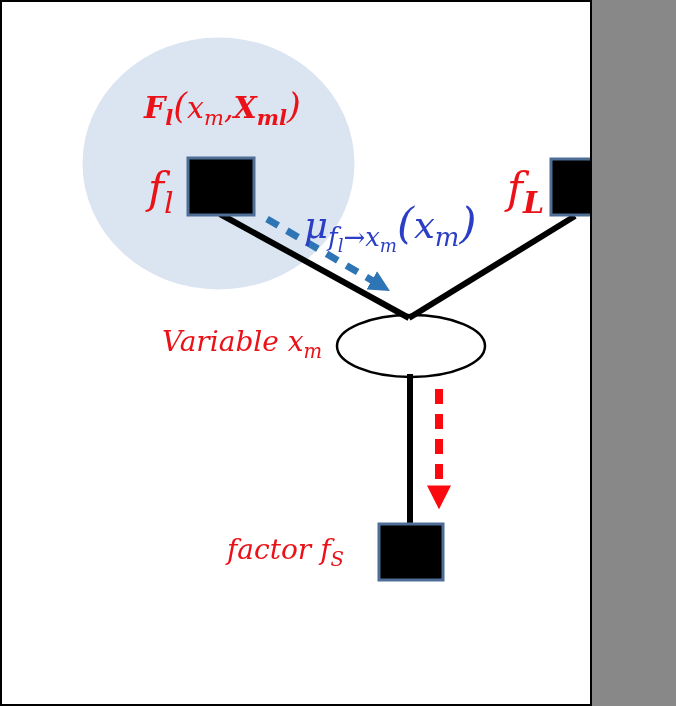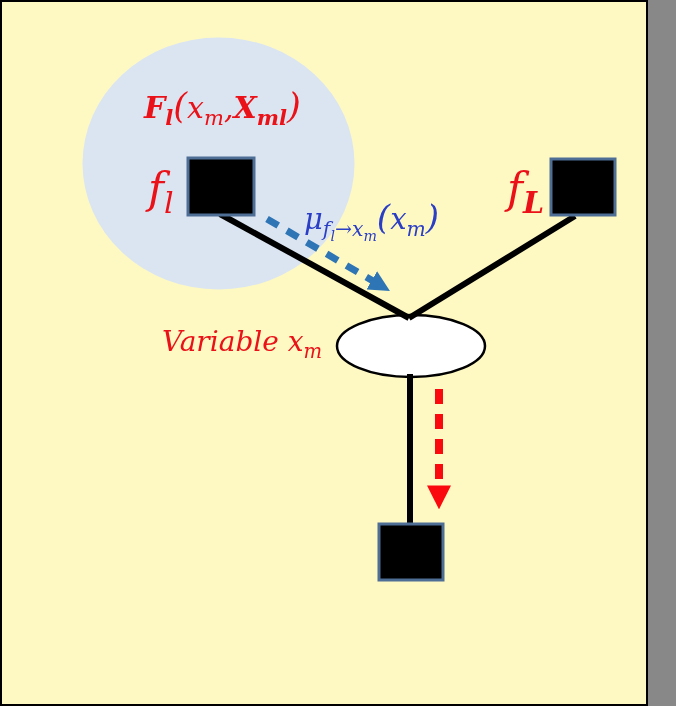--- a/index.html
+++ b/index.html
@@ -1,20 +1,20 @@
 <!DOCTYPE html>
 <html style="--cluster-fill: #dbe5f1; --node-fill: #000000; --node-border: #4f6e96; --variable-fill: #ffffff; --edge-color: #000000; --red-text: #ea1218; --red-arrow: #fa0a0f; --blue-text: #2b3ec6; --blue-arrow: #2e75b6;"><head>
 <meta charset="utf-8">
 <style>
   html,body { margin:0; padding:0; background:#888; }
   .canvas {
     position:relative;
-    width:648px; height:706px;
+    width:592px; height:706px;
     box-sizing:border-box;
-    background:#fef9c3;
+    background:#ffffff;
     border:2px solid #000000;
     overflow:hidden;
     font-family:"DejaVu Serif", serif;
   }
   svg.fig { position:absolute; left:0; top:0; }
 
   
   .cluster   { fill: var(--cluster-fill, #dbe5f1); }
   .edge      { stroke: var(--edge-color, #000000); stroke-width:6; fill:none; }
   .node      { fill: var(--node-fill, #000000); stroke: var(--node-border, #4f6e96); stroke-width:3; }
@@ -30,21 +30,21 @@
   .blue  { color: var(--blue-text, #2b3ec6); }
   .b     { font-weight:bold; }
   .label sub { font-size:.7em; line-height:0; }
   .title      { font-size:30px; left:142px; top:82px;  }
   .node-label { font-size:43px; }
   .lbl-fl     { left:146px; top:160px; }
   .lbl-fL     { left:505px; top:160px; }
   .caption    { font-size:28px; }
   .lbl-var    { left:160px; top:322px; }
   .lbl-fS     { left:225px; top:530px; }
-  .msg        { font-size:29px;font-style:italic; }
+  .msg        { font-size:37px;font-style:italic; }
   .lbl-bluemsg{ left:302px; top:194px; }
   .lbl-redmsg { left:456px; top:424px; }
   .paren      { font-size:1.18em; }
 </style>
 </head>
 <body>
 
 <div class="canvas">
 
   <svg class="fig" width="676" height="706" viewBox="0 0 676 706">
@@ -82,19 +82,22 @@
   </div>
 
   <div class="label red node-label lbl-fL">
     <span>f</span><sub class="b">L</sub>
   </div>
 
   <div class="label red caption lbl-var">
     <span>Variable x</span><sub>m</sub>
   </div>
 
+  <div class="label red caption lbl-fS">
+    <span>factor f</span><sub>S</sub>
+  </div>
 
   <div class="label blue msg lbl-bluemsg">
     <span>μ</span><sub><span>f</span><sub>l</sub><span>→</span><span>x</span><sub>m</sub></sub><span class="paren">(</span><span>x</span><sub>m</sub><span class="paren">)</span>
   </div>
 
 
 </div>
 
 </body></html>

